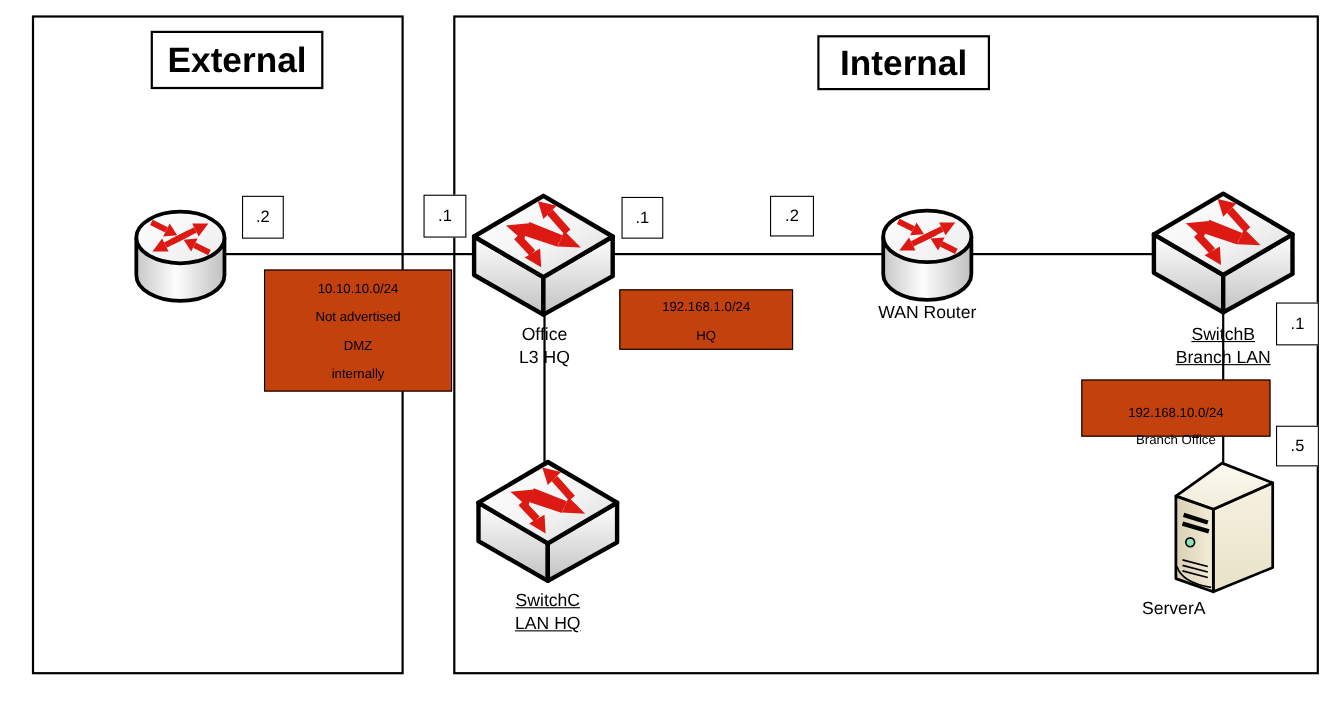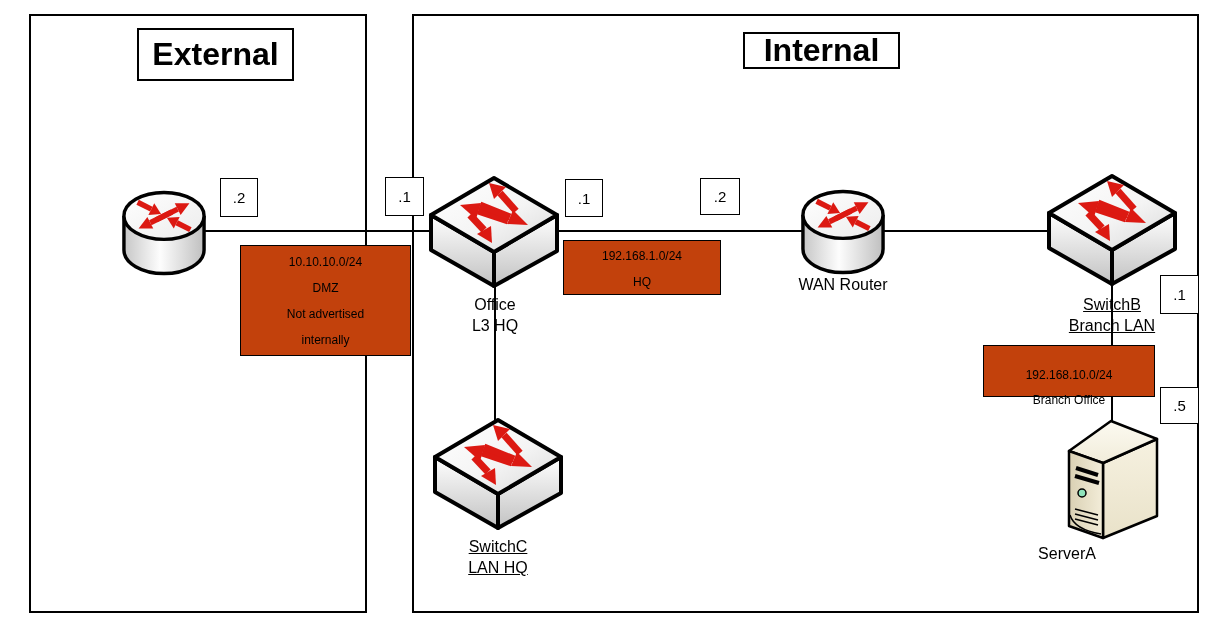--- a/index.html
+++ b/index.html
@@ -69,25 +69,25 @@
   <div class="abs region" style="left:412px;top:14px;width:787px;height:599px;"></div>
 
   <div class="abs hline" style="left:170px;top:230px;width:300px;"></div>
   <div class="abs hline" style="left:520px;top:230px;width:340px;"></div>
   <div class="abs hline" style="left:830px;top:230px;width:281px;"></div>
   <div class="abs vline" style="left:494px;top:254px;height:220px;"></div>
   <div class="abs vline" style="left:1111px;top:254px;height:202px;"></div>
 
   <div class="abs notebox" style="left:240px;top:245px;width:171px;height:111px;padding-top:3px;">
     <div>10.10.10.0/24</div>
+    <div>Not advertised</div>
     <div>DMZ</div>
-    <div>Not advertised</div>
     <div>internally</div>
   </div>
-  <div class="abs notebox" style="left:563px;top:240px;width:158px;height:55px;padding-top:2px;">
+  <div class="abs notebox" style="left:563px;top:263px;width:158px;height:55px;padding-top:2px;">
     <div>192.168.1.0/24</div>
     <div>HQ</div>
   </div>
   <div class="abs notebox" style="left:983px;top:345px;width:172px;height:52px;padding-top:17px;">
     <div style="line-height:25px;">192.168.10.0/24</div>
     <div style="line-height:25px;">Branch Office</div>
   </div>
 
   <div class="abs" style="left:121px;top:190px;">
     <svg width="86" height="87" viewBox="0 0 88 88">
@@ -197,21 +197,21 @@
   <div class="abs ifbox" style="left:1160px;top:275px;width:39px;height:39px;">
     <span>.1</span>
   </div>
   <div class="abs ifbox" style="left:1160px;top:387px;width:39px;height:37px;">
     <span>.5</span>
   </div>
 
   <div class="abs titlebox" style="left:137px;top:28px;width:157px;height:53px;">
     <span>External</span>
   </div>
-  <div class="abs titlebox" style="left:743px;top:32px;width:157px;height:37px;">
+  <div class="abs titlebox" style="left:743px;top:32px;width:157px;height:50px;">
     <span>Internal</span>
   </div>
 
   <div class="abs devlabel" style="left:424px;top:294px;width:142px;">
     <div>Office</div>
     <div>L3 HQ</div>
   </div>
   <div class="abs devlabel" style="left:771px;top:274px;width:144px;">
     <div>WAN Router</div>
   </div>

